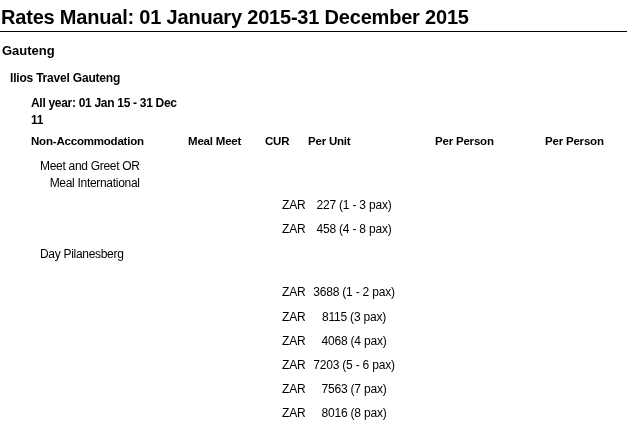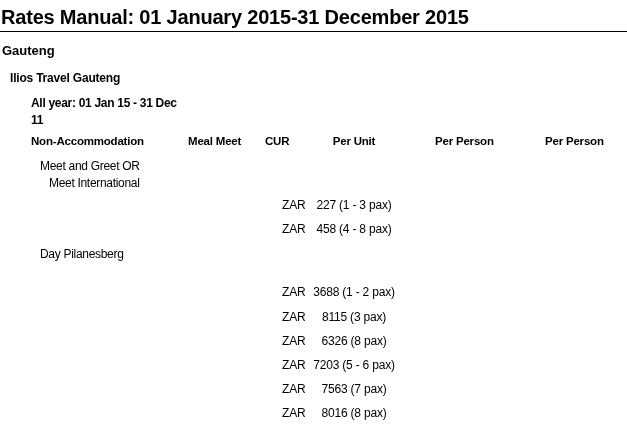--- a/index.html
+++ b/index.html
@@ -61,21 +61,21 @@
   }
   .th {
     font-size: 11.5px;
     font-weight: bold;
     letter-spacing: -0.2px;
   }
   .thead .th { top: 135px; }
   .col-item      { left: 31px; }
   .col-meal      { left: 188px; }
   .col-cur       { left: 265px; }
-  .col-unit      { left: 294px; width: 120px; text-align: center; }
+  .col-unit      { left: 308px; width: 120px; text-align: left; }
   .col-person1   { left: 435px; }
   .col-person2   { left: 545px; }
 
   .item-name {
     position: absolute;
     left: 40px;
     font-size: 12px;
     line-height: 17px;
     letter-spacing: -0.3px;
     white-space: nowrap;
@@ -112,21 +112,21 @@
     <span class="abs th col-item">Non-Accommodation</span>
     <span class="abs th col-meal">Meal Meet</span>
     <span class="abs th col-cur">CUR</span>
     <span class="abs th col-unit">Per Unit</span>
     <span class="abs th col-person1">Per Person</span>
     <span class="abs th col-person2">Per Person</span>
   </div>
 
   <div class="item-name" style="top:158px">
     <div>Meet and Greet OR</div>
-    <div>Meet International</div>
+    <div>Meal International</div>
   </div>
 
   <div class="rate-row">
     <span class="cell cur-cell" style="top:199px">ZAR</span>
     <span class="cell unit-cell" style="top:199px">227 (1 - 3 pax)</span>
   </div>
   <div class="rate-row">
     <span class="cell cur-cell" style="top:223px">ZAR</span>
     <span class="cell unit-cell" style="top:223px">458 (4 - 8 pax)</span>
   </div>
@@ -138,21 +138,21 @@
   <div class="rate-row">
     <span class="cell cur-cell" style="top:286px">ZAR</span>
     <span class="cell unit-cell" style="top:286px">3688 (1 - 2 pax)</span>
   </div>
   <div class="rate-row">
     <span class="cell cur-cell" style="top:311px">ZAR</span>
     <span class="cell unit-cell" style="top:311px">8115 (3 pax)</span>
   </div>
   <div class="rate-row">
     <span class="cell cur-cell" style="top:335px">ZAR</span>
-    <span class="cell unit-cell" style="top:335px">6326 (8 pax)</span>
+    <span class="cell unit-cell" style="top:335px">4068 (4 pax)</span>
   </div>
   <div class="rate-row">
     <span class="cell cur-cell" style="top:359px">ZAR</span>
     <span class="cell unit-cell" style="top:359px">7203 (5 - 6 pax)</span>
   </div>
   <div class="rate-row">
     <span class="cell cur-cell" style="top:383px">ZAR</span>
     <span class="cell unit-cell" style="top:383px">7563 (7 pax)</span>
   </div>
   <div class="rate-row">

